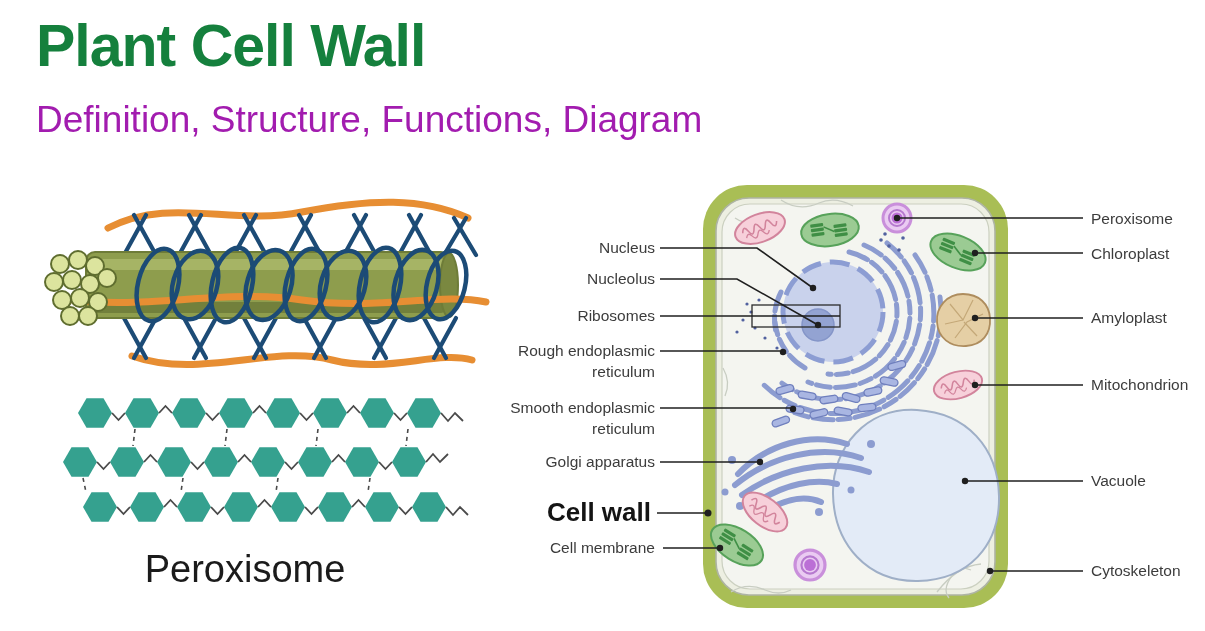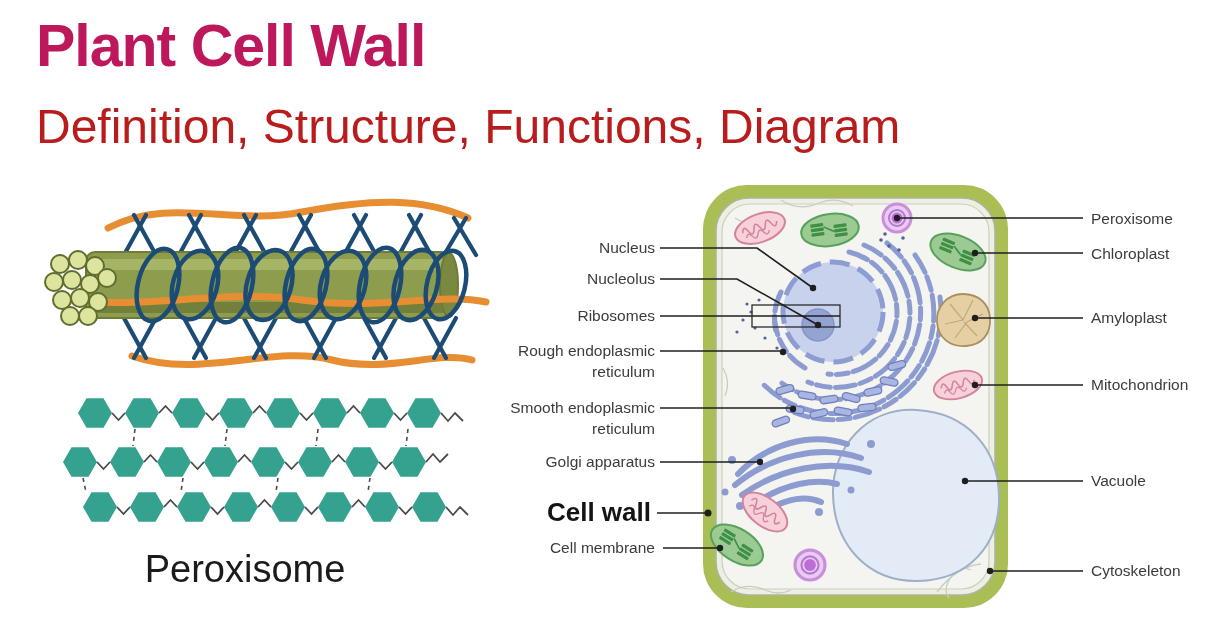--- a/index.html
+++ b/index.html
@@ -1,19 +1,19 @@
 <!DOCTYPE html>
 <html><head>
 <meta charset="utf-8">
 <style>
   html,body{margin:0;padding:0;background:#ffffff;}
   body{font-family:"Liberation Sans", sans-serif;}
   #stage{position:relative;width:1205px;height:631px;background:#ffffff;overflow:hidden;}
-  .title{position:absolute;left:36px;top:12px;font-size:59px;font-weight:800;letter-spacing:-1px;color:#be185d;}
-  .subtitle{position:absolute;left:36px;top:99px;font-size:48px;font-weight:500;color:#b91c1c;}
+  .title{position:absolute;left:36px;top:12px;font-size:59px;font-weight:800;letter-spacing:-1px;color:#15803d;}
+  .subtitle{position:absolute;left:36px;top:99px;font-size:37px;font-weight:500;color:#a21caf;}
   .caption{position:absolute;left:120px;top:548px;width:250px;text-align:center;font-size:38px;color:#1b1b1b;}
   svg{position:absolute;}
   #fiber-svg{left:20px;top:180px;}
   #cell-svg{left:485px;top:172px;}
   .lbl{font-size:15.5px;fill:#3C3C3C;}
   .lbl-big{font-size:26px;font-weight:bold;fill:#141414;}
   .ptr{stroke:#1f1f1f;stroke-width:1.6;fill:none;}
   .dot{fill:#1f1f1f;}
 </style>
 </head>

